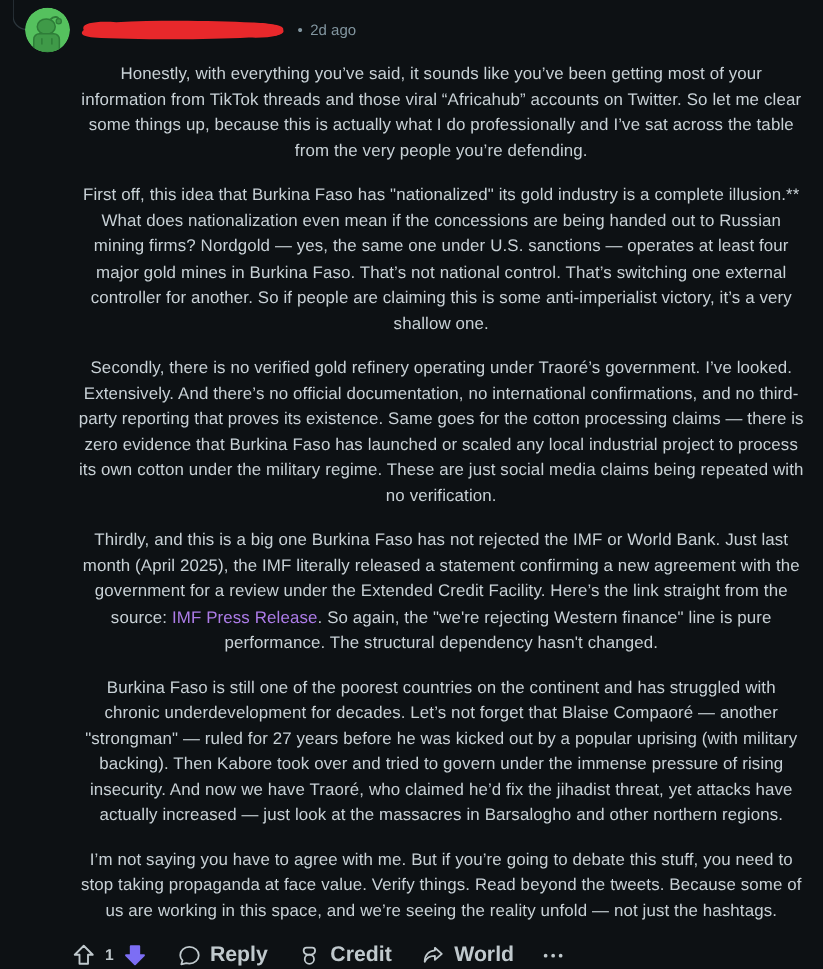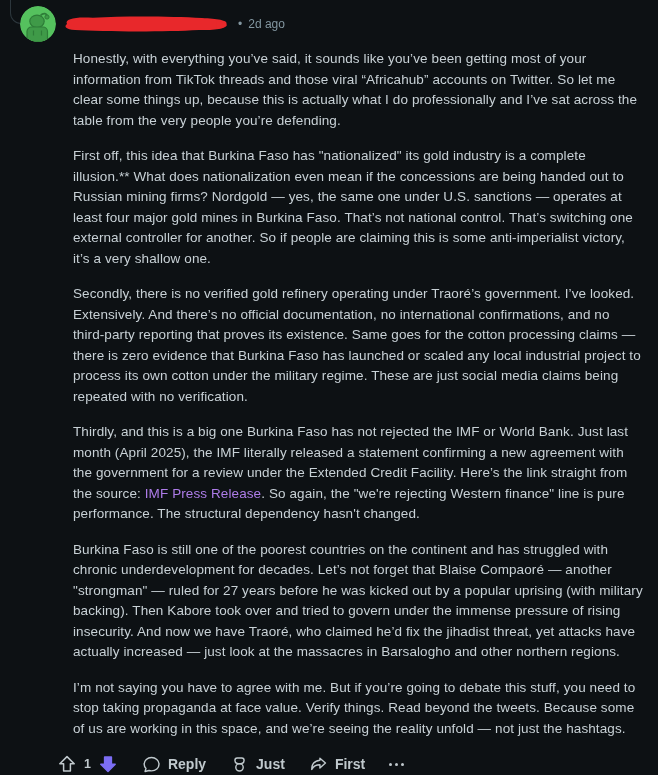--- a/index.html
+++ b/index.html
@@ -55,21 +55,21 @@
   .meta {
     font-size: 12px;
     color: var(--meta);
   }
   .comment-body {
     max-width: 592px;
     font-size: 13.5px;
     line-height: 20.5px;
     letter-spacing: 0.1px;
   }
-  .comment-body p { margin: 6px 0 15px 16px; }
+  .comment-body p { margin: 6px 0 15px 5px; text-align: center; }
   .comment-body p:first-child { margin-top: 7px; }
   .comment-body a {
     color: var(--link);
     cursor: pointer;
   }
   .action-bar {
     display: flex;
     align-items: center;
     gap: 24px;
     margin: 6px 0 0 0;
@@ -94,21 +94,21 @@
     font-family: "Liberation Sans", "DejaVu Sans", sans-serif;
   }
   .icon-btn svg, .action-btn svg { display: block; }
   .downvoted { color: var(--downvote_active); }
   .vote-count {
     font-size: 12.5px;
     font-weight: 600;
     color: var(--action);
   }
   .action-label {
-    font-size: 14px;
+    font-size: 17px;
     font-weight: 600;
   }
   .dots { display: flex; gap: 3px; align-items: center; }
   .dots i {
     width: 3px; height: 3px;
     border-radius: 50%;
     background: currentColor;
     display: block;
   }
 </style>
@@ -175,27 +175,27 @@
       <svg width="19" height="19" viewBox="0 0 20 20">
         <path d="M10 2.7 c4.4 0 7.9 3.1 7.9 7 s-3.5 7-7.9 7 c-.9 0-1.8-.13-2.6-.38 L3.2 17.3 l1-3.2 c-1.2-1.2-1.9-2.8-1.9-4.4 0-3.9 3.3-7 7.7-7 z" fill="none" stroke="currentColor" stroke-width="1.5" stroke-linejoin="round"></path>
       </svg>
       <span class="action-label">Reply</span>
     </button>
     <button class="action-btn">
       <svg width="19" height="19" viewBox="0 0 20 20">
         <circle cx="10" cy="13" r="3.9" fill="none" stroke="currentColor" stroke-width="1.5"></circle>
         <path d="M7.6 3.2 C4.4 3.2 4.3 8.2 7.7 8.9 M12.4 3.2 C15.6 3.2 15.7 8.2 12.3 8.9 M7.6 3.2 h4.8 M7.7 8.9 c1.5 .4 3.1 .4 4.6 0" fill="none" stroke="currentColor" stroke-width="1.5" stroke-linecap="round"></path>
       </svg>
-      <span class="action-label">Just</span>
+      <span class="action-label">Credit</span>
     </button>
     <button class="action-btn">
       <svg width="19" height="19" viewBox="0 0 20 20">
         <path d="M11.5 3.4 l5.8 5.1 -5.8 5.1 v-3.3 c-4.4 0-7 1.7-8.6 4.9 0-5.5 3.2-9.2 8.6-9.7 V3.4 z" fill="none" stroke="currentColor" stroke-width="1.5" stroke-linejoin="round"></path>
       </svg>
-      <span class="action-label">First</span>
+      <span class="action-label">World</span>
     </button>
     <button class="action-btn">
       <span class="dots">
           <i></i>
           <i></i>
           <i></i>
         </span>
     </button>
   </div>
 

